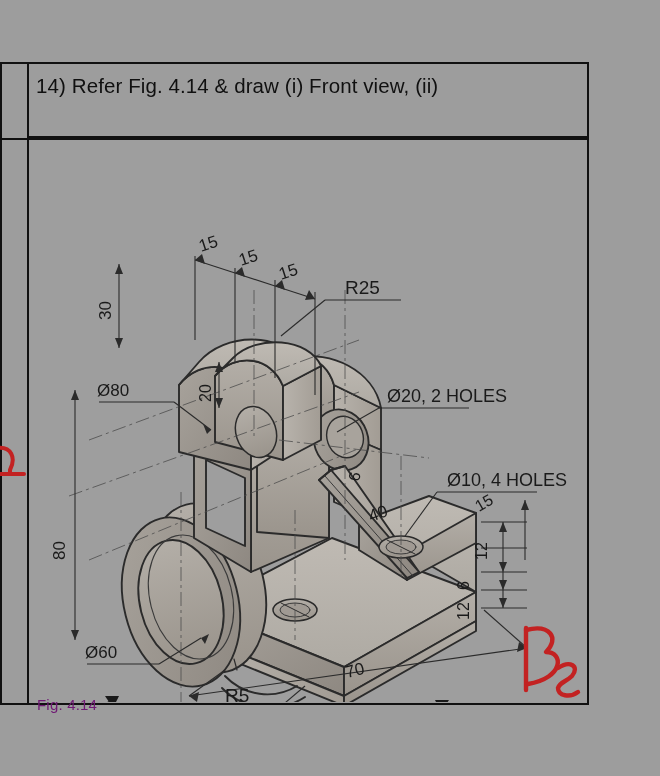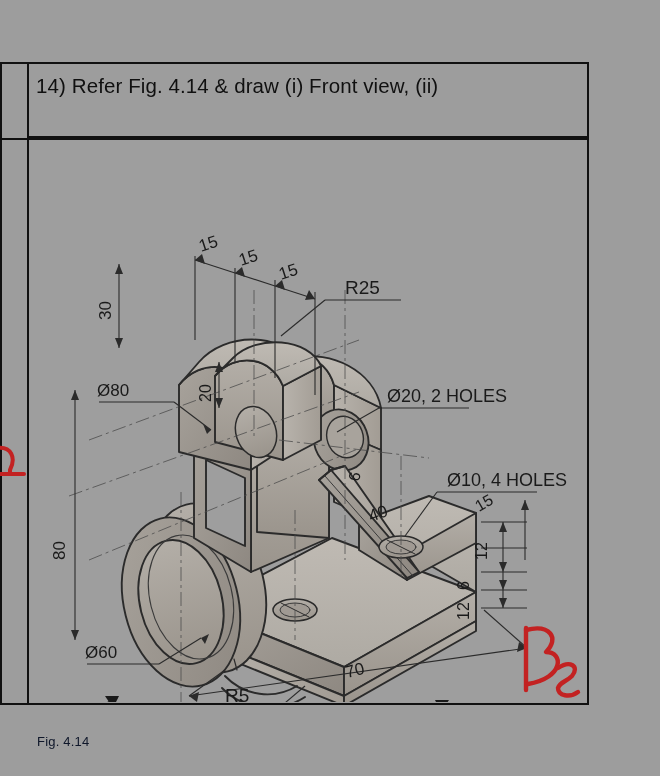--- a/index.html
+++ b/index.html
@@ -46,23 +46,23 @@
     left:29px; top:78px;
     width:558px; height:562px;
     overflow:hidden;
     background:#9e9e9e;
   }
   #fig-svg{position:absolute;left:0;top:0;}
 
   
   #fig-caption{
     position:absolute;
-    left:37px; top:672px;
-    font-size:13px;
-    color:#0f172a;
+    left:37px; top:634px;
+    font-size:15px;
+    color:#701a75;
     letter-spacing:0.2px;
   }
 
   
   #red-b{
     position:absolute;
     left:516px; top:556px;
     pointer-events:none;
   }
   #red-left-mark{

